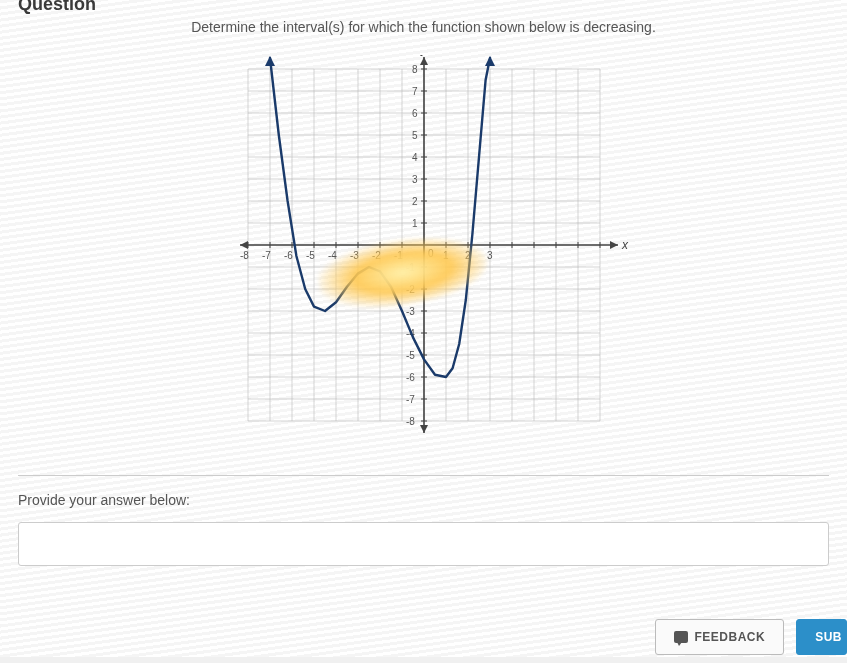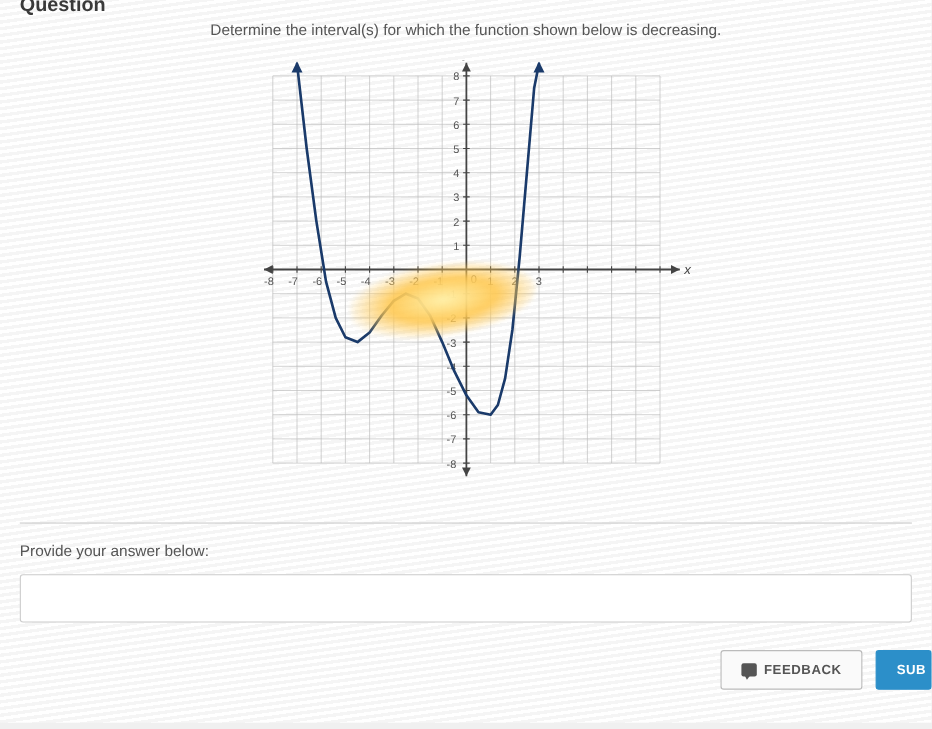--- a/index.html
+++ b/index.html
@@ -57,21 +57,21 @@
       width: 100%;
       height: 44px;
       border: 1px solid #ccc;
       border-radius: 3px;
       background: #fff;
       padding: 8px 10px;
       font-size: 14px;
     }
     .button-row {
       position: absolute;
-      bottom: 30px;
+      bottom: 2px;
       right: 0;
       display: flex;
       gap: 12px;
       align-items: center;
       padding-right: 0;
     }
     .btn {
       height: 36px;
       border: 1px solid #bbb;
       background: #fafafa;

